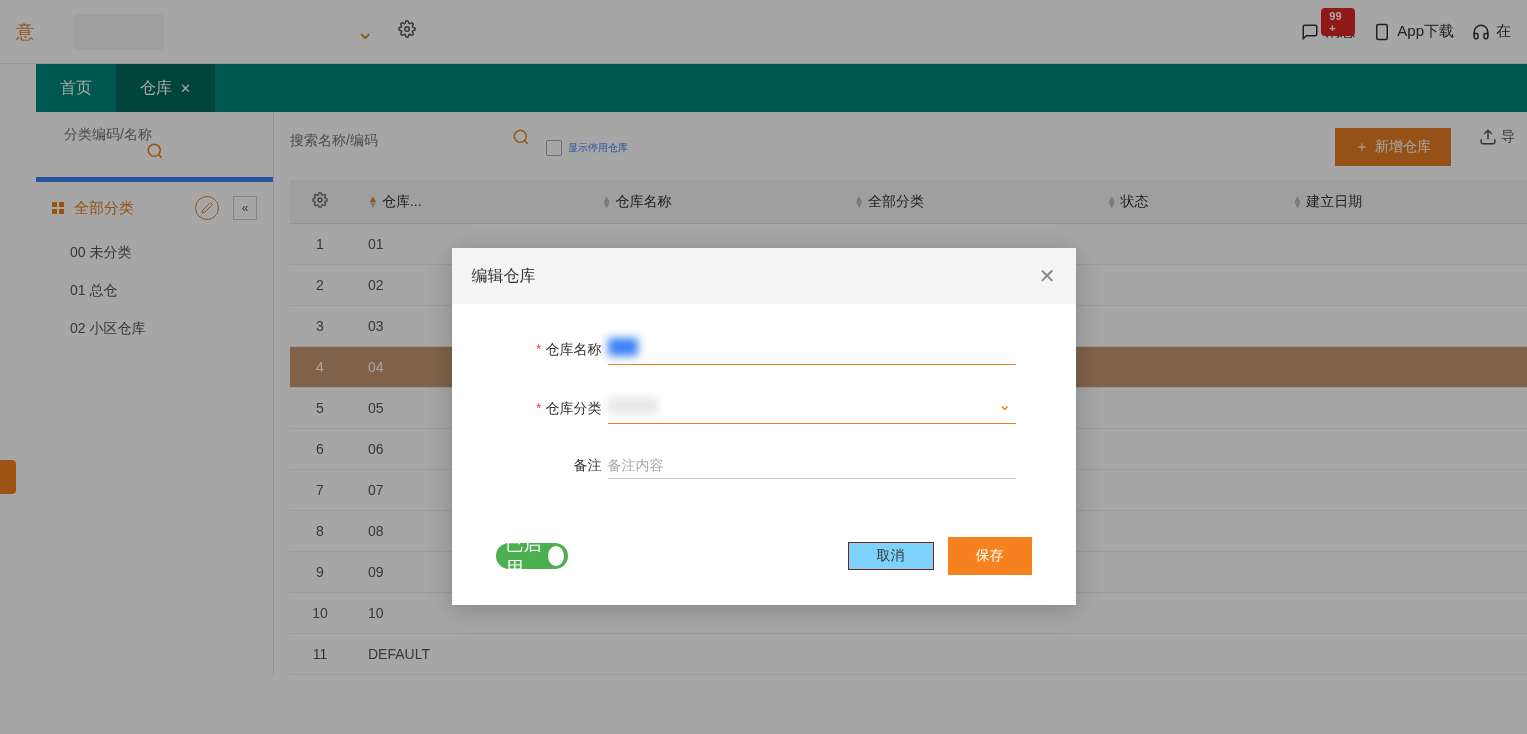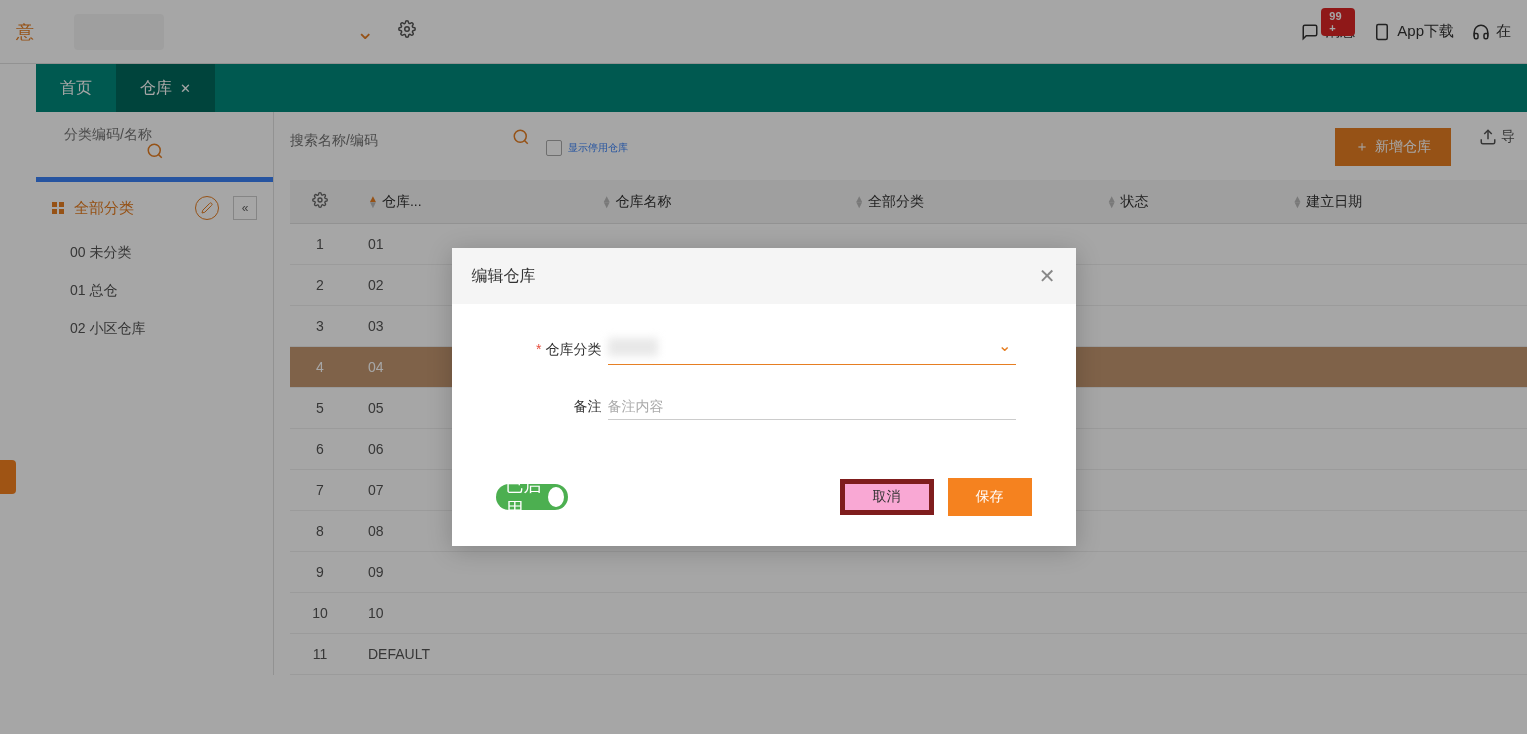--- a/index.html
+++ b/index.html
@@ -61,21 +61,21 @@
     .form-input-wrap { flex: 1; border-bottom: 1px solid #ccc; padding: 4px 0; position: relative; }
     .form-input-wrap.active { border-bottom-color: #e67e22; }
     .form-input-wrap input { border: none; outline: none; width: 100%; font-size: 14px; color: #333; }
     .blur-val { filter: blur(4px); display: inline-block; background: #e8e8e8; width: 40px; height: 18px; }
     .blur-val.sel { background: #3b82f6; height: 18px; width: 30px;}
     .select-arrow { position: absolute; right: 4px; top: 2px; color: #e67e22; font-size: 16px; }
     .form-input-wrap input::placeholder { color: #aaa; }
     .modal-footer { display: flex; align-items: center; padding: 10px 44px 30px 44px; }
     .toggle { width: 72px; height: 26px; background: #4caf50; border-radius: 13px; display: flex; align-items: center; padding: 0 4px 0 10px; color: #fff; font-size: 18px; cursor: pointer; position: relative; }
     .toggle-knob { width: 20px; height: 20px; background: #fff; border-radius: 50%; margin-left: auto; }
-    .btn-cancel { margin-left: auto; background: #f9a8d4; border: 5px solid #7f1d1d; padding: 4px 28px; font-size: 14px; color: #333; cursor: pointer; }
+    .btn-cancel { margin-left: auto; background: #7dd3fc; border: 1px solid #7f1d1d; padding: 4px 28px; font-size: 14px; color: #333; cursor: pointer; }
     .btn-save { margin-left: 14px; background: #f5821f; border: none; padding: 10px 28px; font-size: 14px; color: #fff; cursor: pointer; }
     
     .left-thumb { position: absolute; left: 0; top: 460px; width: 16px; height: 34px; background: #f5821f; border-radius: 0 4px 4px 0; }
     
     .icon-svg { width: 18px; height: 18px; }
   </style>
 </head>
 <body>
 
 <div class="topbar">
@@ -315,20 +315,24 @@
 <div class="left-thumb"></div>
 
 <div class="modal-backdrop">
   <div class="modal">
     <div class="modal-header">
       <span class="modal-title">编辑仓库</span>
       <button class="modal-close">✕</button>
     </div>
     <div class="modal-body">
       <div class="form-row">
+        <div class="form-label"><span class="req">*</span><span>仓库名称</span></div>
+        <div class="form-input-wrap active"><span class="blur-val sel"></span></div>
+      </div>
+      <div class="form-row">
         <div class="form-label"><span class="req">*</span><span>仓库分类</span></div>
         <div class="form-input-wrap active">
           <span class="blur-val" style="width:50px"></span>
           <span class="select-arrow">⌄</span>
         </div>
       </div>
       <div class="form-row">
         <div class="form-label"><span>备注</span></div>
         <div class="form-input-wrap">
           <input placeholder="备注内容" style="">

